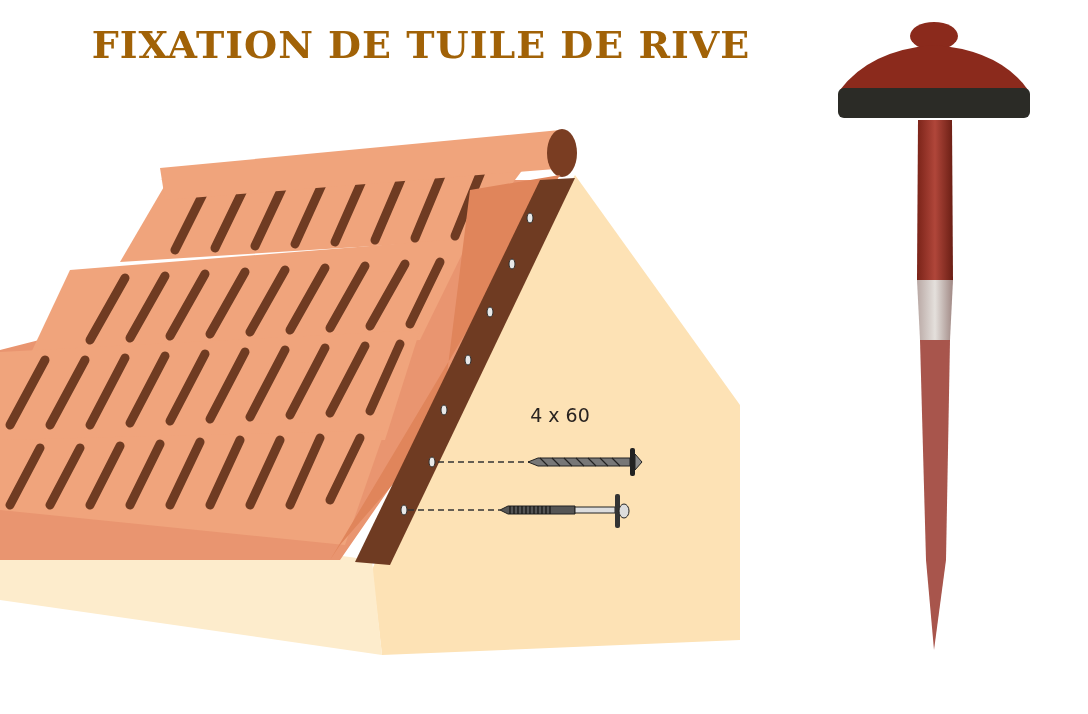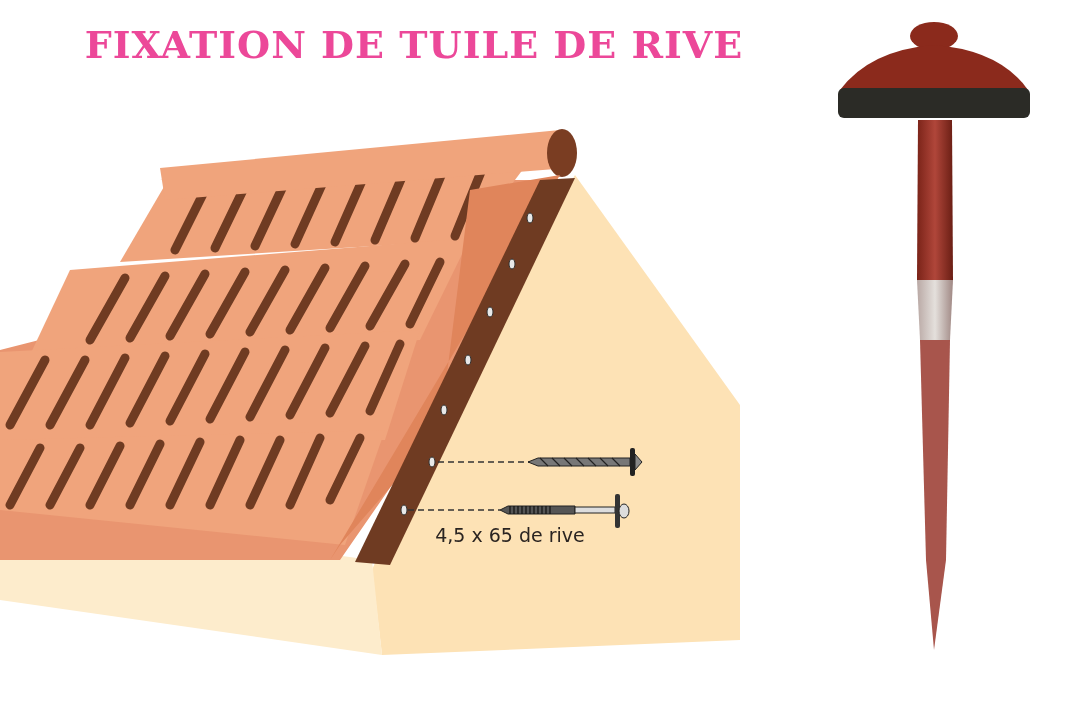--- a/index.html
+++ b/index.html
@@ -1,17 +1,17 @@
 <!DOCTYPE html>
 <html><head>
 <meta charset="utf-8">
 <style>
   html, body { margin: 0; padding: 0; background: #ffffff; }
   body { width: 1088px; height: 714px; position: relative; overflow: hidden; font-family: "Liberation Sans", "DejaVu Sans", sans-serif; }
-  .title { position: absolute; left: 4px; top: 22px; width: 820px; text-align: center; font-family: "DejaVu Serif", "Liberation Serif", serif; font-weight: bold; font-size: 38px; letter-spacing: 1px; color: #ec4899; }
+  .title { position: absolute; left: 11px; top: 22px; width: 820px; text-align: center; font-family: "DejaVu Serif", "Liberation Serif", serif; font-weight: bold; font-size: 38px; letter-spacing: 1px; color: #a16207; }
   svg.illus { position: absolute; left: 0; top: 0; }
   .label { position: absolute; color: #2a2421; font-family: "DejaVu Sans", sans-serif; font-size: 19px; text-align: center; line-height: 23px; }
   .label-nail { left: 470px; top: 404px; width: 180px; }
   .label-screw { left: 410px; top: 524px; width: 200px; }
 </style>
 </head>
 <body>
 
 <div class="title">FIXATION DE TUILE DE RIVE</div>
 
@@ -122,16 +122,16 @@
     <polygon points="918,120 952,120 953,280 917,280" fill="url(#shaft)"></polygon>
     <polygon points="917,280 953,280 950,340 920,340" fill="url(#shaft2)"></polygon>
     <polygon points="920,340 950,340 946,560 934,650 926,560" fill="#a8554c"></polygon>
     <ellipse cx="934" cy="36" rx="24" ry="14" fill="#8b2a1c"></ellipse>
     <path d="M840 90 Q870 50 934 45 Q1000 50 1028 90 Z" fill="#8b2a1c"></path>
     <rect x="838" y="88" width="192" height="30" rx="6" fill="#2b2b26"></rect>
   </g>
 </svg>
 
 <div class="label label-nail">
+  <div>4 x 60</div>
 </div>
 <div class="label label-screw">
-  <div>4,5 x 65 de rive</div>
 </div>
 
 </body></html>

